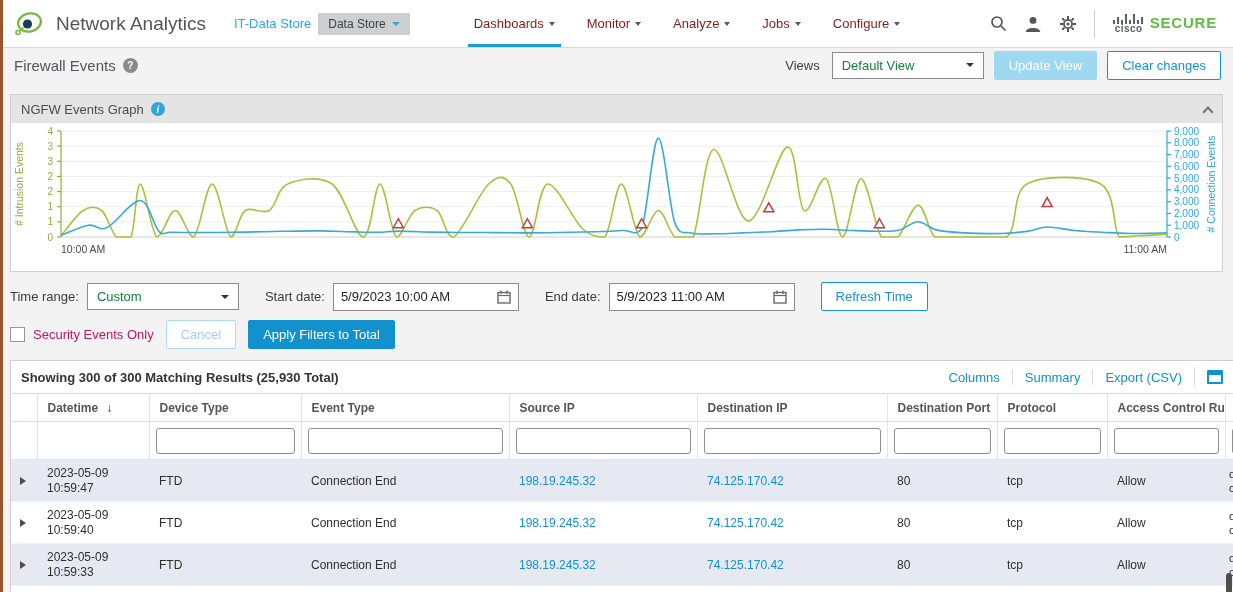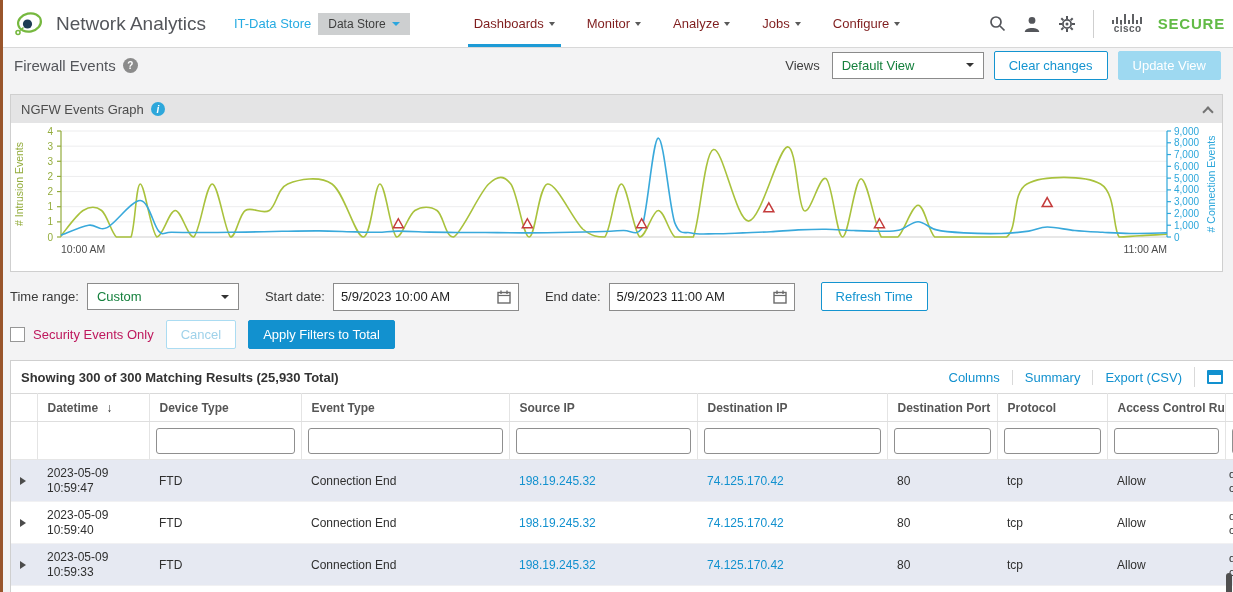--- a/index.html
+++ b/index.html
@@ -1,35 +1,35 @@
 <!DOCTYPE html>
 <html><head>
 <meta charset="utf-8">
 <style>
   *{box-sizing:border-box;margin:0;padding:0}
   html,body{width:1233px;height:592px;overflow:hidden}
   body{font-family:"Liberation Sans",sans-serif;background:#f3f3f4;position:relative}
   .left-strip{position:absolute;left:0;top:0;width:3px;height:592px;background:#99552b;z-index:60}
 
   
-  .topbar{height:48px;background:#fff;border-bottom:1px solid #d8d8d8;display:flex;align-items:stretch;padding:0 8px 0 14px}
+  .topbar{height:48px;background:#fff;border-bottom:1px solid #d8d8d8;display:flex;align-items:stretch;padding:0 16px 0 14px}
   .topbar-left{display:flex;align-items:center}
   .logo{margin-right:12px;display:flex;align-items:center}
   .app-title{font-size:19px;color:#54565b;margin-right:28px;white-space:nowrap}
   .domain-link{font-size:13px;color:#26abe2;margin-right:7px;cursor:pointer;white-space:nowrap}
   .ds-badge{font-size:12px;color:#3e3e3e;background:#cdcfd0;padding:4px 10px;display:flex;align-items:center;cursor:pointer}
   .caret{width:0;height:0;border-left:4px solid transparent;border-right:4px solid transparent;border-top:4px solid #2ba6de;margin-left:6px}
   .main-nav{display:flex;margin-left:64px}
   .nav-item{position:relative;display:flex;align-items:center;margin-right:32px;font-size:13px;color:#7f1d1d;cursor:pointer;white-space:nowrap}
   .nav-item .caret{border-top-color:#5a5a5a;border-left-width:3.5px;border-right-width:3.5px;margin-left:5px}
   .nav-item.active::after{content:"";position:absolute;left:-6px;right:-6px;bottom:0;height:3px;background:#1d9bd6}
   .topbar-right{margin-left:auto;display:flex;align-items:center;gap:17px}
   .icon-btn{cursor:pointer;display:flex;align-items:center}
   .tb-divider{width:1px;height:28px;background:#cfcfcf}
-  .brand{display:flex;align-items:center;gap:13px;cursor:default}
+  .brand{display:flex;align-items:flex-start;gap:4px;cursor:default}
   .cisco-logo{display:flex;flex-direction:column;align-items:center;line-height:1}
   .cisco-word{font-size:10px;font-weight:700;color:#5e6063;letter-spacing:.5px}
   .secure{color:#62bb46;font-size:15px;font-weight:700;letter-spacing:.8px}
 
   
   .subbar{height:46px;display:flex;padding:0 12px 12px 14px}
   .page-title{font-size:15px;color:#54565b;display:flex;align-items:center;gap:7px}
   .help-icon{width:15px;height:15px;border-radius:50%;background:#8b8b8b;color:#fff;font-size:10px;display:flex;align-items:center;justify-content:center;font-weight:700;cursor:pointer}
   .subbar-right{margin-left:auto;display:flex;align-items:center;gap:10px}
   .views-label{font-size:13px;color:#3e3e3e;margin-right:2px}
@@ -178,22 +178,22 @@
   <span class="page-title">
     <span>Firewall Events</span>
     <span class="help-icon">?</span>
   </span>
   <div class="subbar-right">
     <span class="views-label">Views</span>
     <span class="select-box">
       <span>Default View</span>
       <span class="caret"></span>
     </span>
+    <button class="btn btn-primary-disabled">Update View</button>
     <button class="btn btn-outline">Clear changes</button>
-    <button class="btn btn-primary-disabled">Update View</button>
   </div>
 </div>
 
 <section class="graph-panel">
   <div class="panel-head">
     <span>NGFW Events Graph</span>
     <span class="info-icon">i</span>
     <span class="chev-up"></span>
   </div>
   <div class="panel-body"><svg viewBox="0 0 1211 148" width="100%" height="148">

